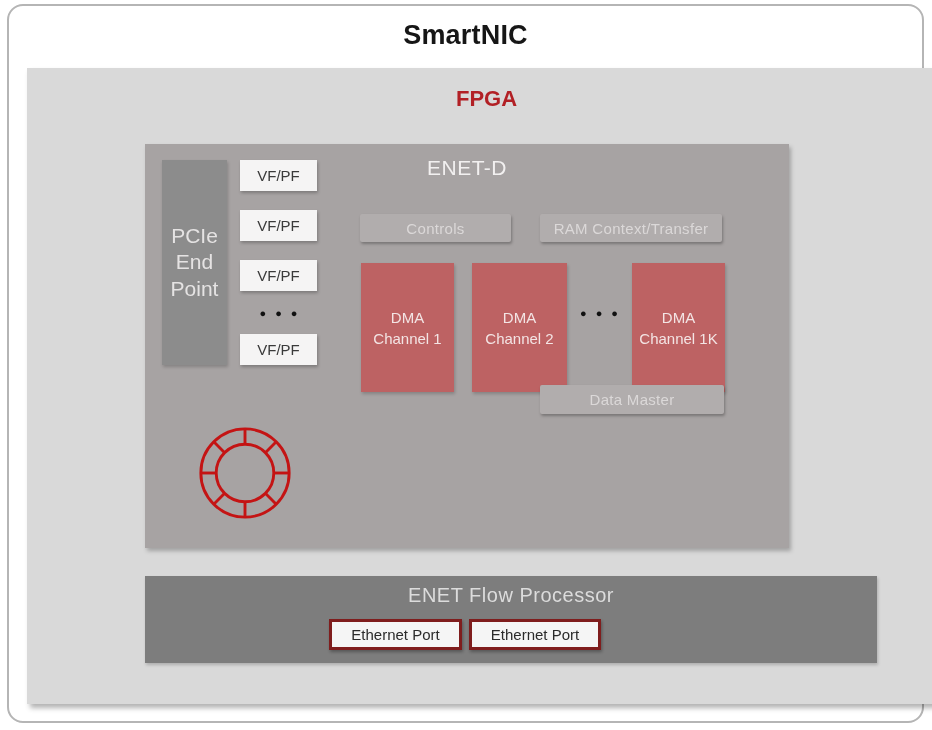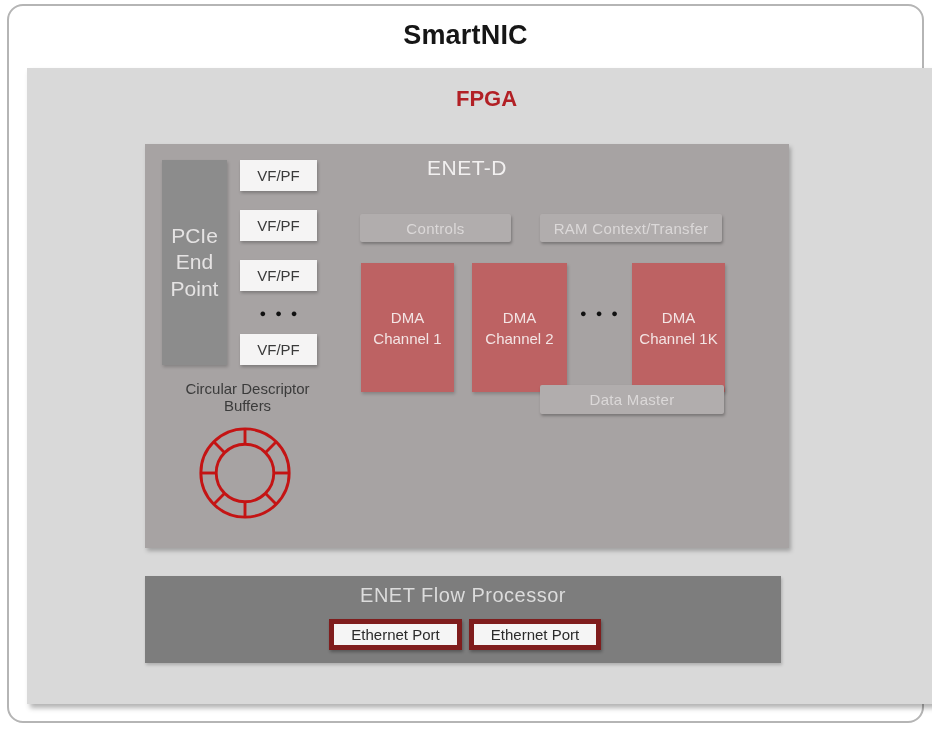--- a/index.html
+++ b/index.html
@@ -56,29 +56,29 @@
     display:flex;flex-direction:column;align-items:center;justify-content:center;
     color:#f3e4e4;font-size:15px;line-height:1.4;text-align:center;
     box-shadow:1px 2px 3px rgba(0,0,0,.2);
   }
   .circ-label{
     position:absolute;left:15px;top:236px;width:175px;text-align:center;
     font-size:15px;line-height:1.15;color:#3b3b3b;
   }
   .donut{position:absolute;left:52px;top:281px;width:96px;height:96px;}
   .flow-box{
-    position:absolute;left:118px;top:508px;width:636px;height:87px;
+    position:absolute;left:118px;top:508px;width:732px;height:87px;
     background:#7d7d7d;box-shadow:1px 2px 3px rgba(0,0,0,.2);
   }
   .flow-title{
     position:absolute;top:8px;left:0;width:100%;text-align:center;
     font-size:20px;color:#dcdcdc;letter-spacing:.5px;
   }
   .eth-port{
-    position:absolute;top:43px;height:31px;background:#f5f5f5;border:5px solid #7f1d1d;
+    position:absolute;top:43px;height:31px;background:#f5f5f5;border:3px solid #7f1d1d;
     box-sizing:border-box;display:flex;align-items:center;justify-content:center;
     font-size:15px;color:#2b2b2b;box-shadow:1px 2px 3px rgba(0,0,0,.3);
   }
 </style>
 </head>
 <body>
 
 <div class="canvas">
   <div class="outer-box">
     <div class="smartnic-title">SmartNIC</div>
@@ -109,21 +109,20 @@
           <span>Channel 2</span>
         </div>
         <div class="ellipsis" style="left:424px;top:155px;width:60px;height:28px">●●●</div>
         <div class="dma-box" style="left:487px;width:93px">
           <span>DMA</span>
           <span>Channel 1K</span>
         </div>
 
         <div class="gray-btn" style="left:395px;top:241px;width:184px;height:29px">Data Master</div>
 
-        <div class="circ-label">Circular Descriptor Buffers</div>
 
         <svg class="donut" viewBox="0 0 100 100">
           <g stroke="#c41414" stroke-width="3" fill="none">
             <circle cx="50" cy="50" r="46"></circle>
             <circle cx="50" cy="50" r="30"></circle>
             <line x1="50" y1="20" x2="50" y2="4"></line>
             <line x1="71.2" y1="28.8" x2="82.5" y2="17.5"></line>
             <line x1="80" y1="50" x2="96" y2="50"></line>
             <line x1="71.2" y1="71.2" x2="82.5" y2="82.5"></line>
             <line x1="50" y1="80" x2="50" y2="96"></line>

